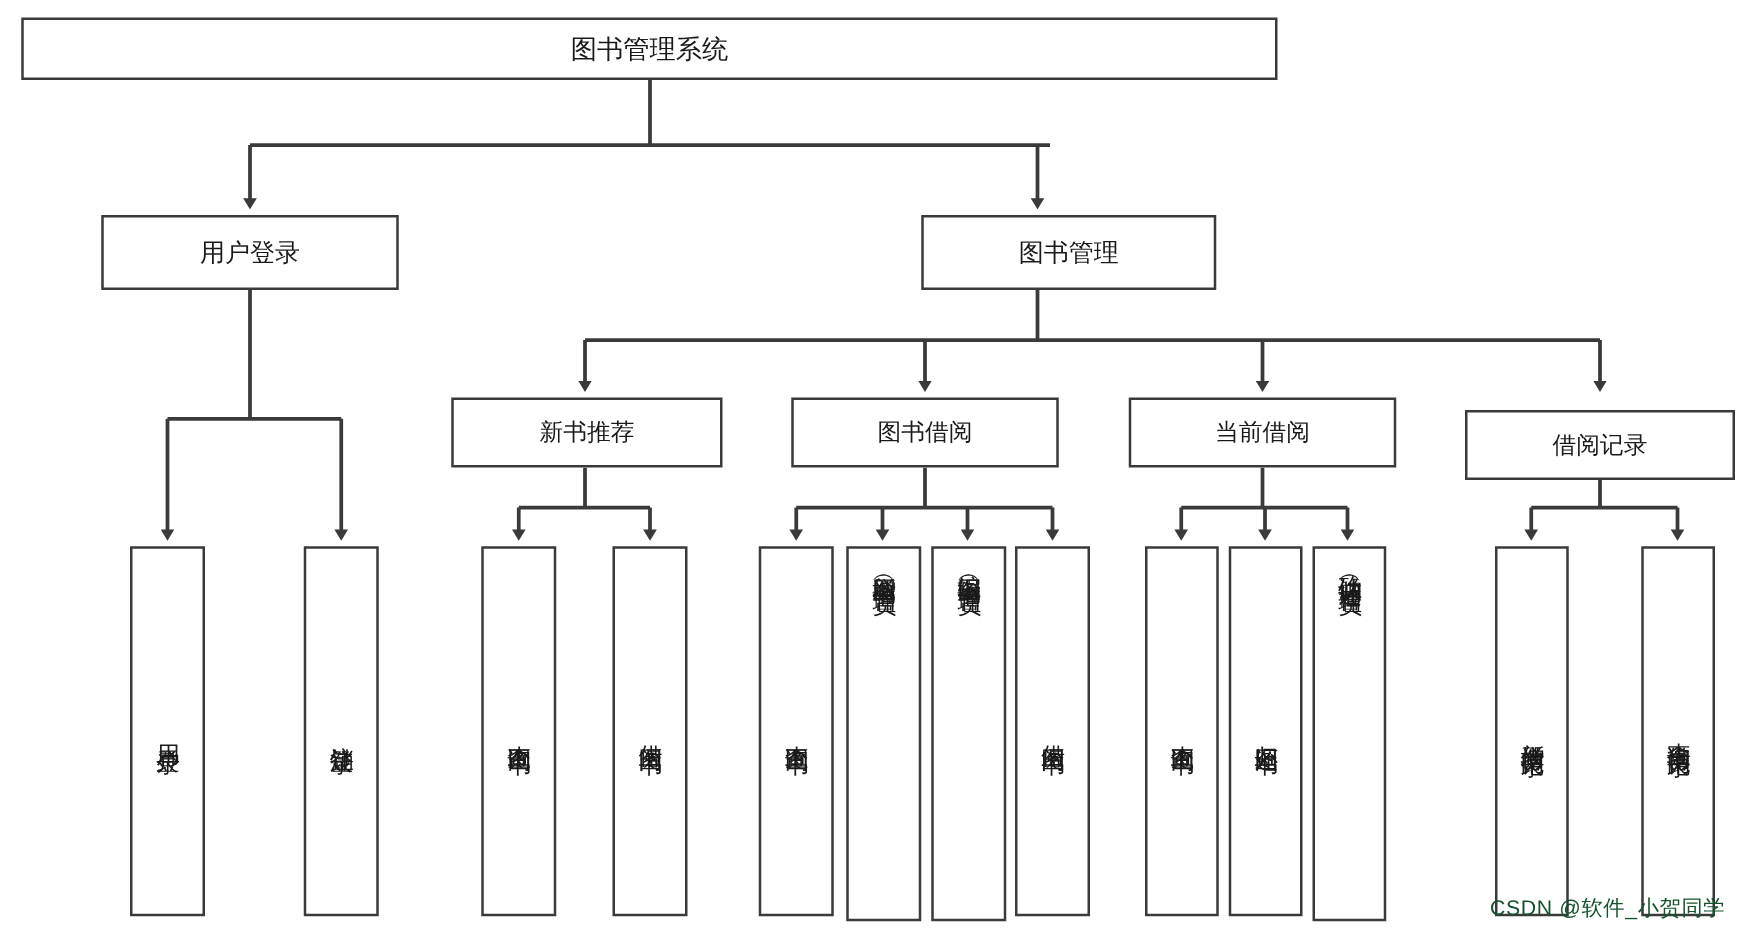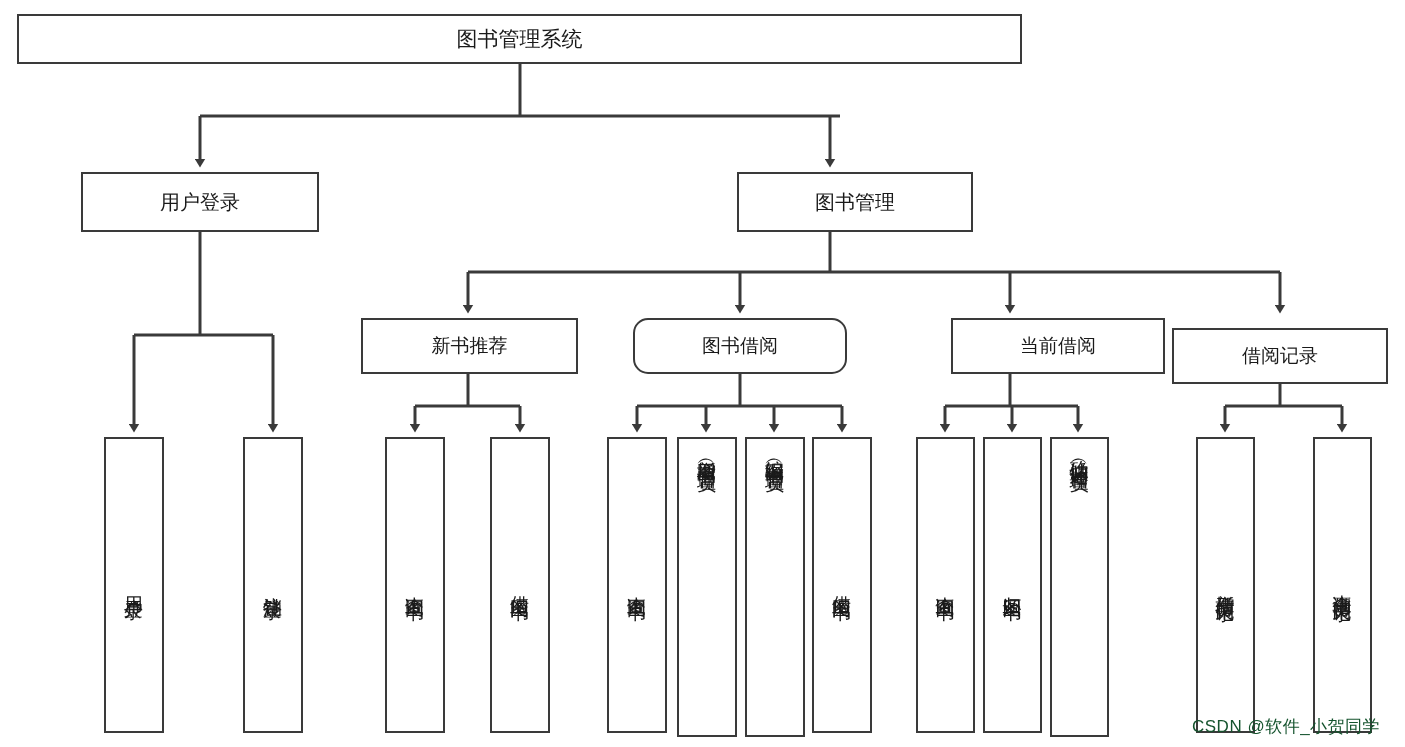--- a/index.html
+++ b/index.html
@@ -131,24 +131,24 @@
   <div class="node level2" style="left:81px; top:172px; width:238px; height:60px;">
     <span>用户登录</span>
   </div>
   <div class="node level2" style="left:712px; top:172px; width:236px; height:60px;margin-left:25px;">
     <span>图书管理</span>
   </div>
 
   <div class="node level3" style="left:361px; top:318px; width:217px; height:56px;">
     <span>新书推荐</span>
   </div>
-  <div class="node level3" style="left:633px; top:318px; width:214px; height:56px;border-radius:15px;">
+  <div class="node level3" style="left:633px; top:318px; width:214px; height:56px;">
     <span>图书借阅</span>
   </div>
-  <div class="node level3" style="left:951px; top:318px; width:214px; height:56px;">
+  <div class="node level3" style="left:903px; top:318px; width:214px; height:56px;">
     <span>当前借阅</span>
   </div>
   <div class="node level3" style="left:1172px; top:328px; width:216px; height:56px;">
     <span>借阅记录</span>
   </div>
 
   <div class="node leaf centered" style="left:104px; top:437px; width:60px; height:296px;">
     <span class="vtext">用户登录</span>
   </div>
   <div class="node leaf centered" style="left:243px; top:437px; width:60px; height:296px;">

